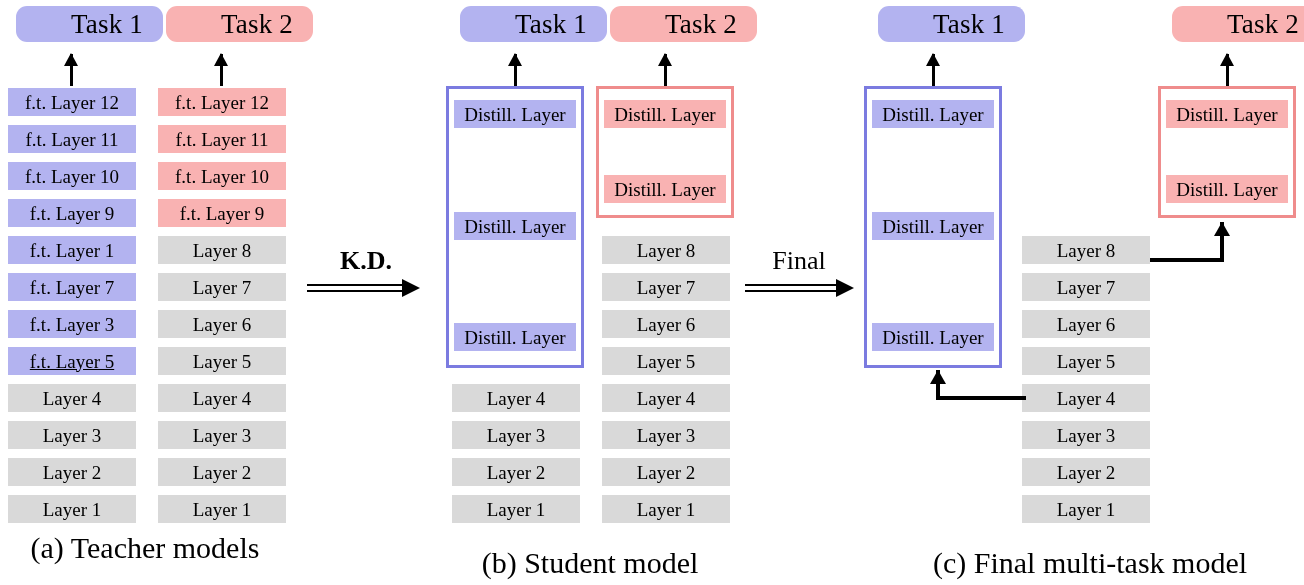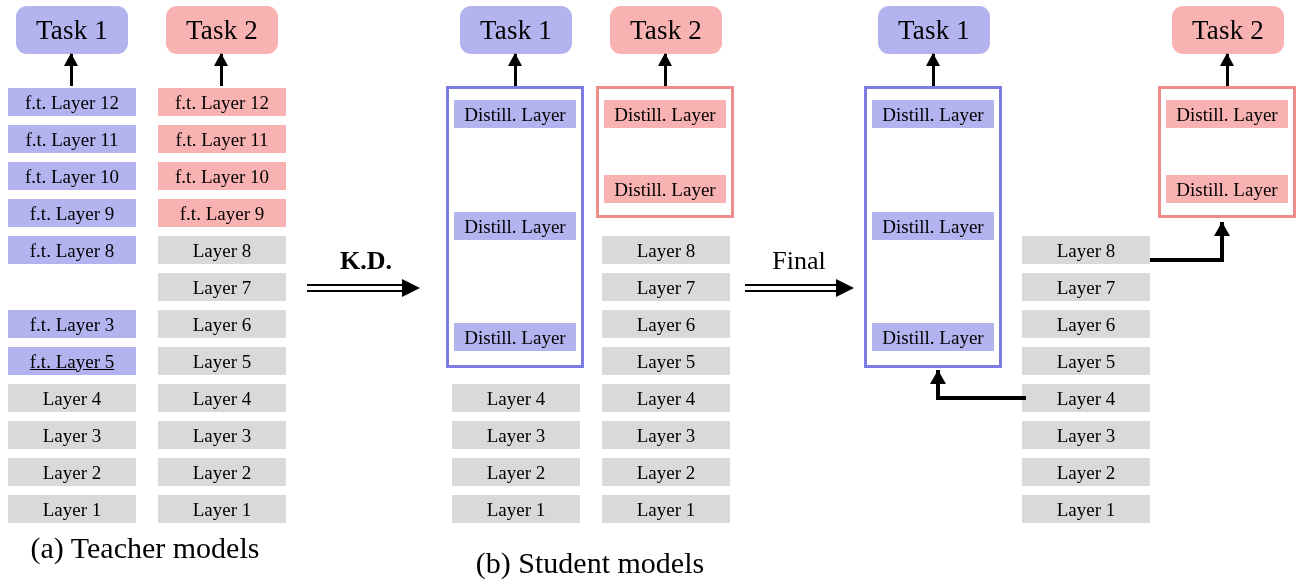--- a/index.html
+++ b/index.html
@@ -11,26 +11,27 @@
     position: relative;
     font-family: "Liberation Serif", "DejaVu Serif", serif;
     color: #000000;
     overflow: hidden;
   }
   .canvas { position: absolute; inset: 0; }
 
   
   .task-pill {
     position: absolute;
-    width: 112px; height: 48px;
+    width: 112px; height: 36px;
     border-radius: 11px;
     display: flex; align-items: center; justify-content: center;
     font-size: 27px;
     letter-spacing: .2px;
     line-height: 1;
+    padding-left: 35px;
   }
   .task-pill.blue { background: #b3b3f0; }
   .task-pill.pink { background: #f9b2b2; }
 
   
   .layer {
     position: absolute;
     height: 28px;
     display: flex; align-items: center; justify-content: center;
     font-size: 19px;
@@ -127,21 +128,22 @@
   <div class="task-pill pink" style="left:166px; top:6px;">Task 2</div>
   <div class="up-arrow" style="left:211px; top:54px; width:20px; height:32px;">
     <div class="shaft"></div>
     <div class="head"></div>
   </div>
 
   <div class="layer blue" style="left:8px; top:88px;  width:128px;">f.t. Layer 12</div>
   <div class="layer blue" style="left:8px; top:125px; width:128px;">f.t. Layer 11</div>
   <div class="layer blue" style="left:8px; top:162px; width:128px;">f.t. Layer 10</div>
   <div class="layer blue" style="left:8px; top:199px; width:128px;">f.t. Layer 9</div>
-  <div class="layer blue" style="left:8px; top:236px; width:128px;">f.t. Layer 8</div>
+  <div class="layer blue" style="left:8px; top:236px; width:128px;">f.t. Layer 1</div>
+  <div class="layer blue" style="left:8px; top:273px; width:128px;">f.t. Layer 7</div>
   <div class="layer blue" style="left:8px; top:310px; width:128px;">f.t. Layer 3</div>
   <div class="layer blue" style="left:8px; top:347px; width:128px;text-decoration:underline;">f.t. Layer 5</div>
   <div class="layer grey" style="left:8px; top:384px; width:128px;">Layer 4</div>
   <div class="layer grey" style="left:8px; top:421px; width:128px;">Layer 3</div>
   <div class="layer grey" style="left:8px; top:458px; width:128px;">Layer 2</div>
   <div class="layer grey" style="left:8px; top:495px; width:128px;">Layer 1</div>
 
   <div class="layer pink" style="left:158px; top:88px;  width:128px;">f.t. Layer 12</div>
   <div class="layer pink" style="left:158px; top:125px; width:128px;">f.t. Layer 11</div>
   <div class="layer pink" style="left:158px; top:162px; width:128px;">f.t. Layer 10</div>
@@ -240,15 +242,16 @@
     <div class="tip" style="left:64px;"></div>
   </div>
 
   <div class="elbow" style="left:928px; top:370px; width:98px; height:30px;">
     <div class="horiz" style="left:8px; width:90px;"></div>
     <div class="vert" style="left:8px; height:30px;"></div>
     <div class="tip" style="left:2px;"></div>
   </div>
 
   <div class="caption" style="left:0px;   top:533px; width:290px;">(a) Teacher models</div>
-  <div class="caption" style="left:440px; top:548px; width:300px;">(b) Student models</div>
+  <div class="caption" style="left:440px; top:548px; width:300px;">(b) Student model</div>
+  <div class="caption" style="left:880px; top:548px; width:420px;">(c) Final multi-task model</div>
 
 </div>
 
 </body></html>

